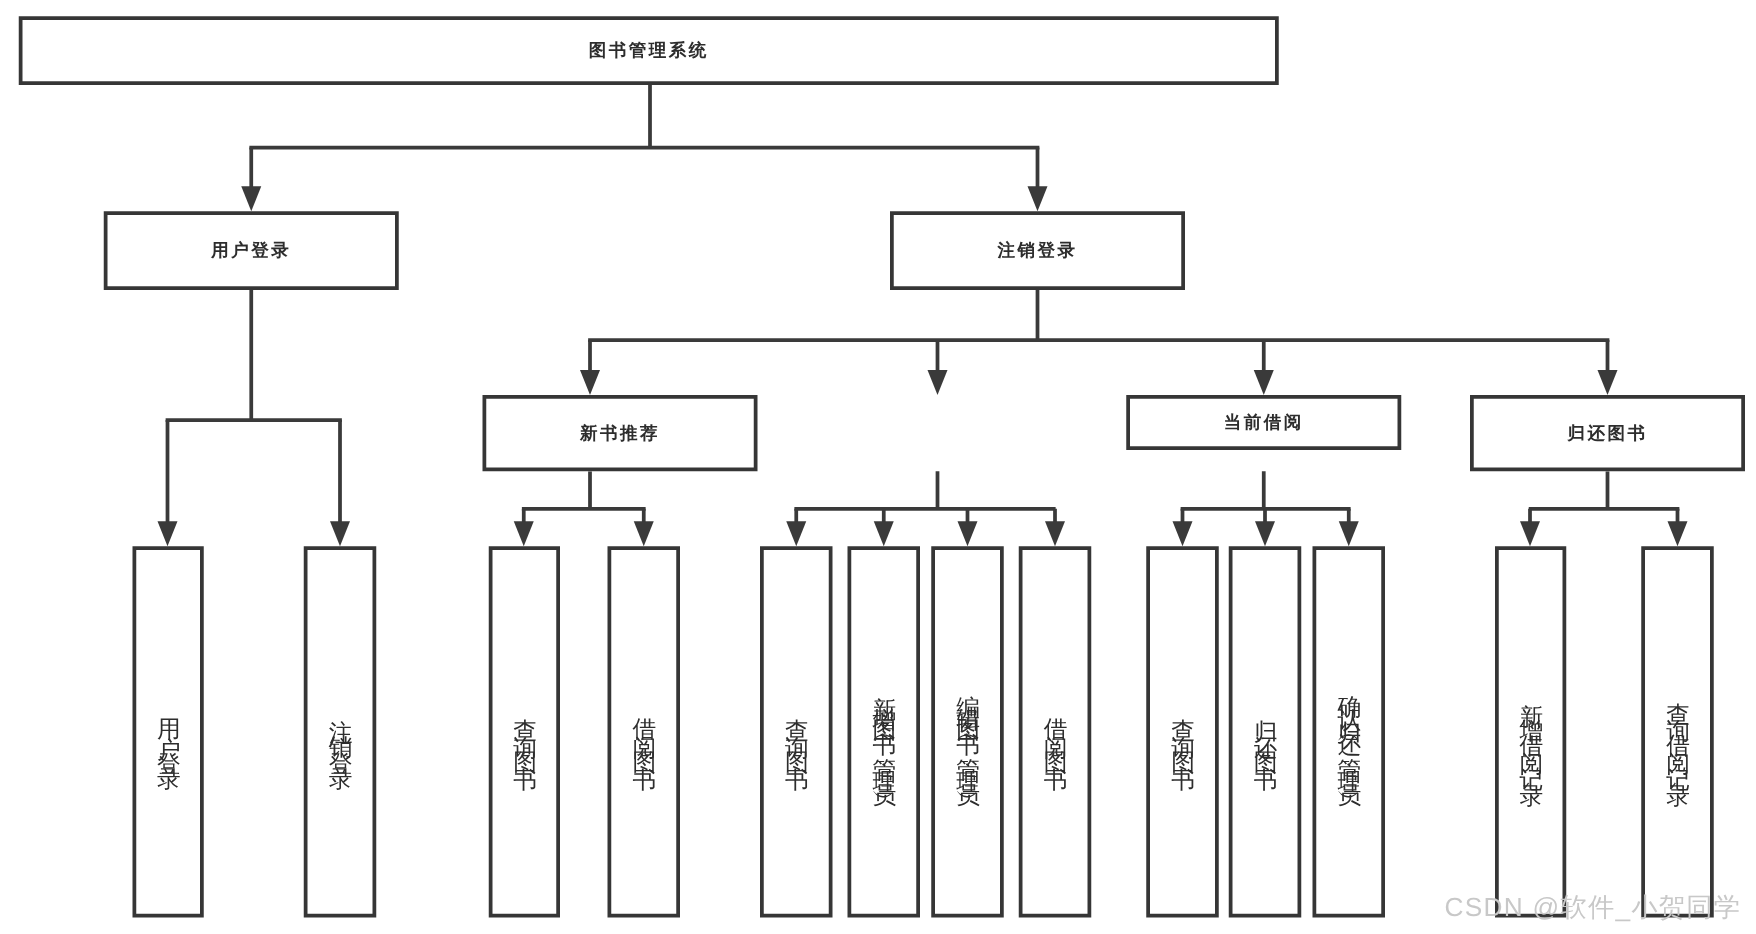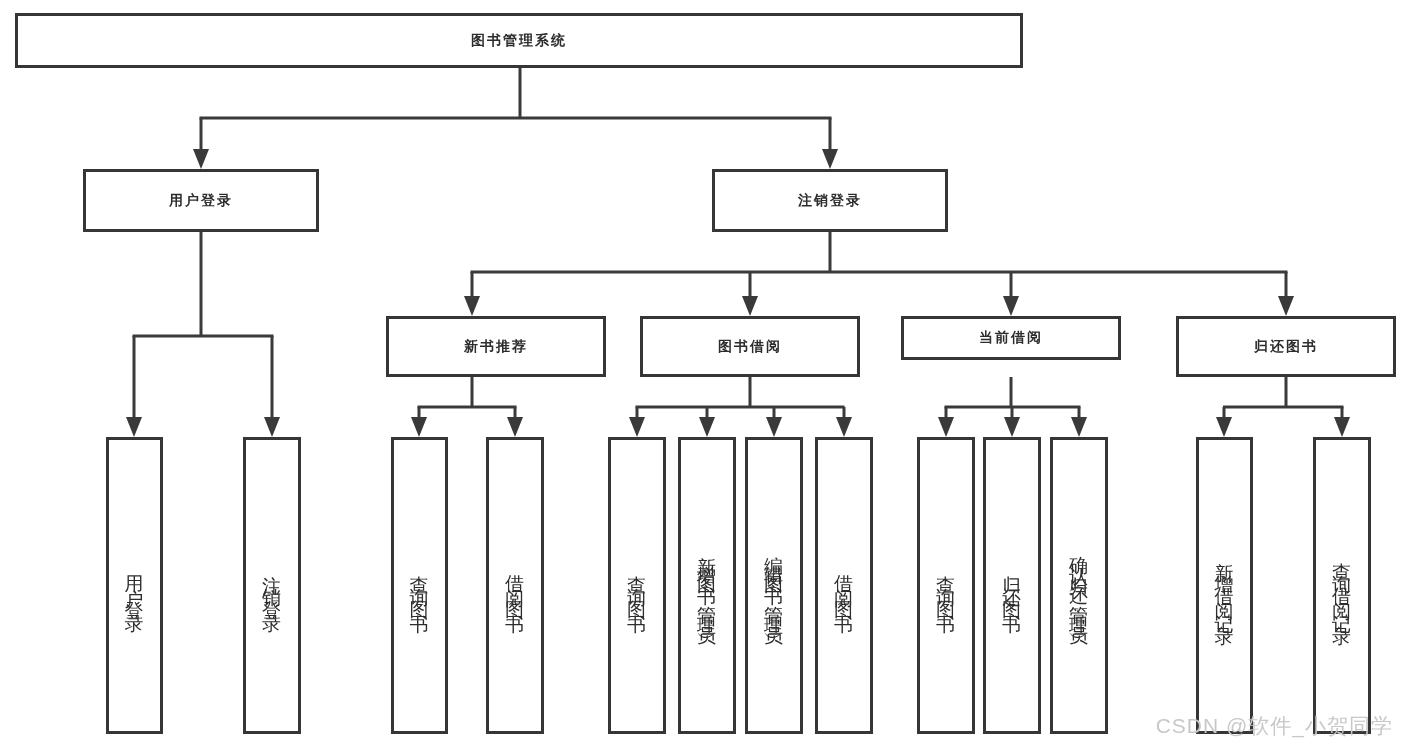--- a/index.html
+++ b/index.html
@@ -134,21 +134,20 @@
       <polygon points="1334,417 1350,417 1342,437"></polygon>
     </g>
   </svg>
 
   <div class="node hbox" style="left:15px; top:13px; width:1008px; height:55px;">图书管理系统</div>
 
   <div class="node hbox" style="left:83px; top:169px; width:236px; height:63px;">用户登录</div>
   <div class="node hbox" style="left:712px; top:169px; width:236px; height:63px;">注销登录</div>
 
   <div class="node hbox" style="left:362px; top:316px; width:220px; height:61px;margin-left:24px;">新书推荐</div>
-  <div class="node hbox" style="left:640px; top:316px; width:220px; height:61px;">图书借阅</div>
   <div class="node hbox" style="left:901px; top:316px; width:220px; height:44px;">当前借阅</div>
   <div class="node hbox" style="left:1176px; top:316px; width:220px; height:61px;">归还图书</div>
 
   <div class="node vbox" style="left:106px; top:437px; width:57px; height:297px;">用户登录</div>
   <div class="node vbox" style="left:243px; top:437px; width:58px; height:297px;">注销登录</div>
 
   <div class="node vbox" style="left:391px; top:437px; width:57px; height:297px;">查询图书</div>
   <div class="node vbox" style="left:486px; top:437px; width:58px; height:297px;">借阅图书</div>
 
   <div class="node vbox" style="left:608px; top:437px; width:58px; height:297px;">查询图书</div>

